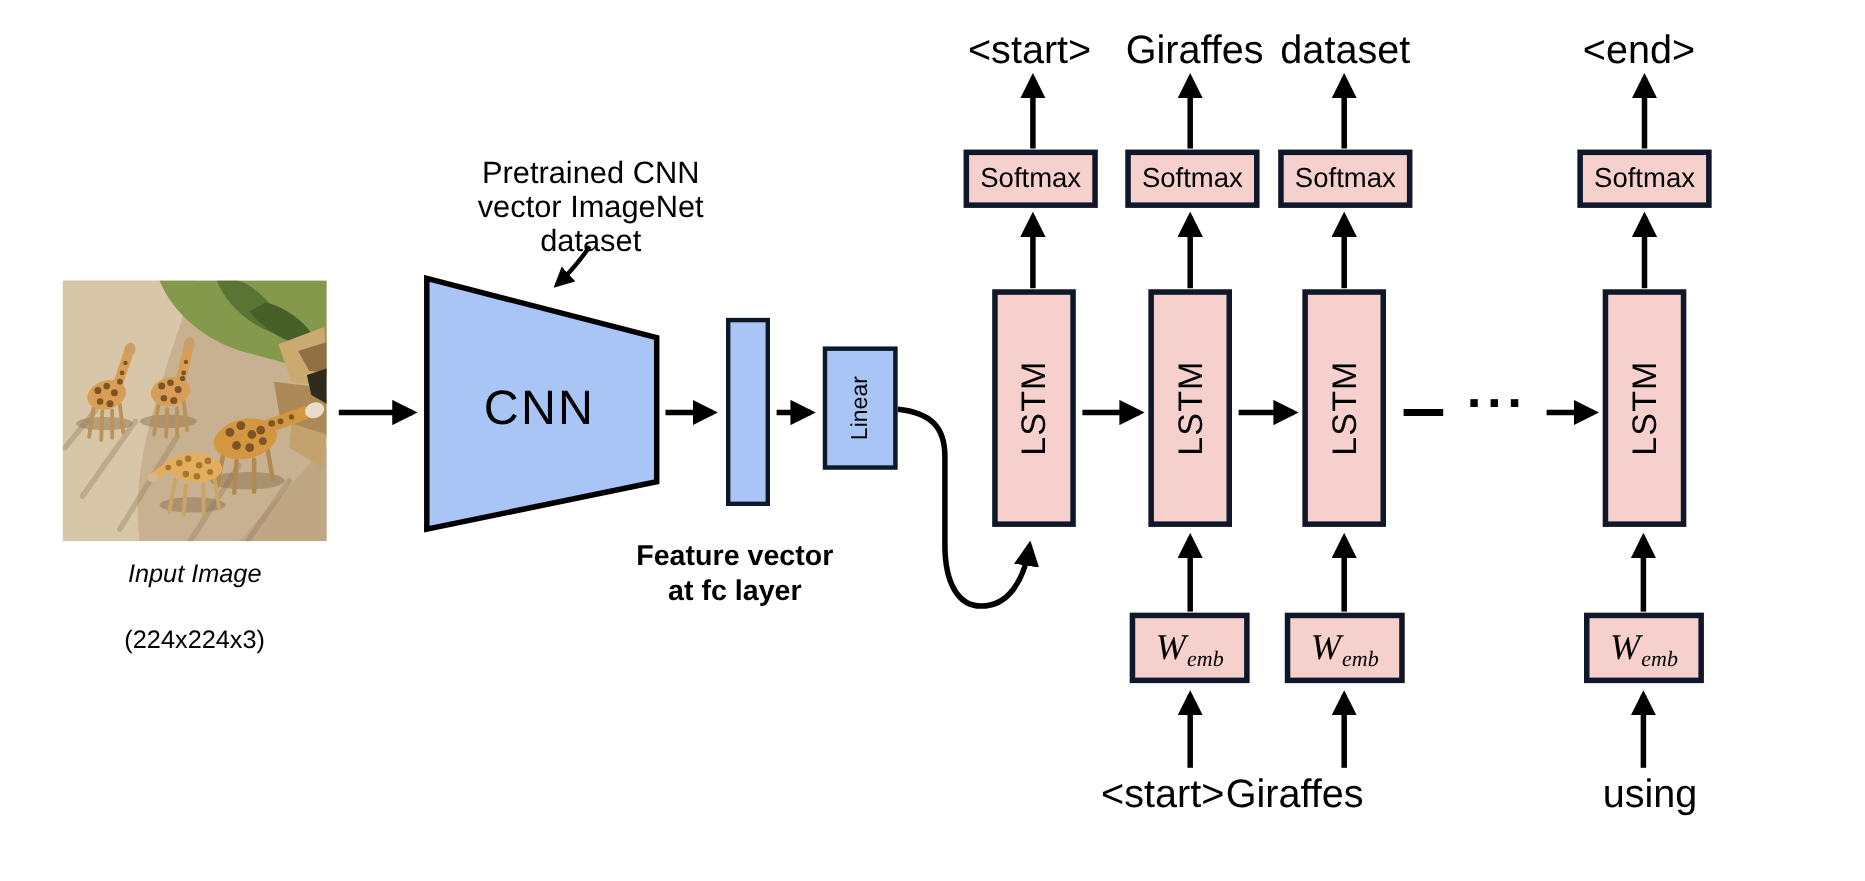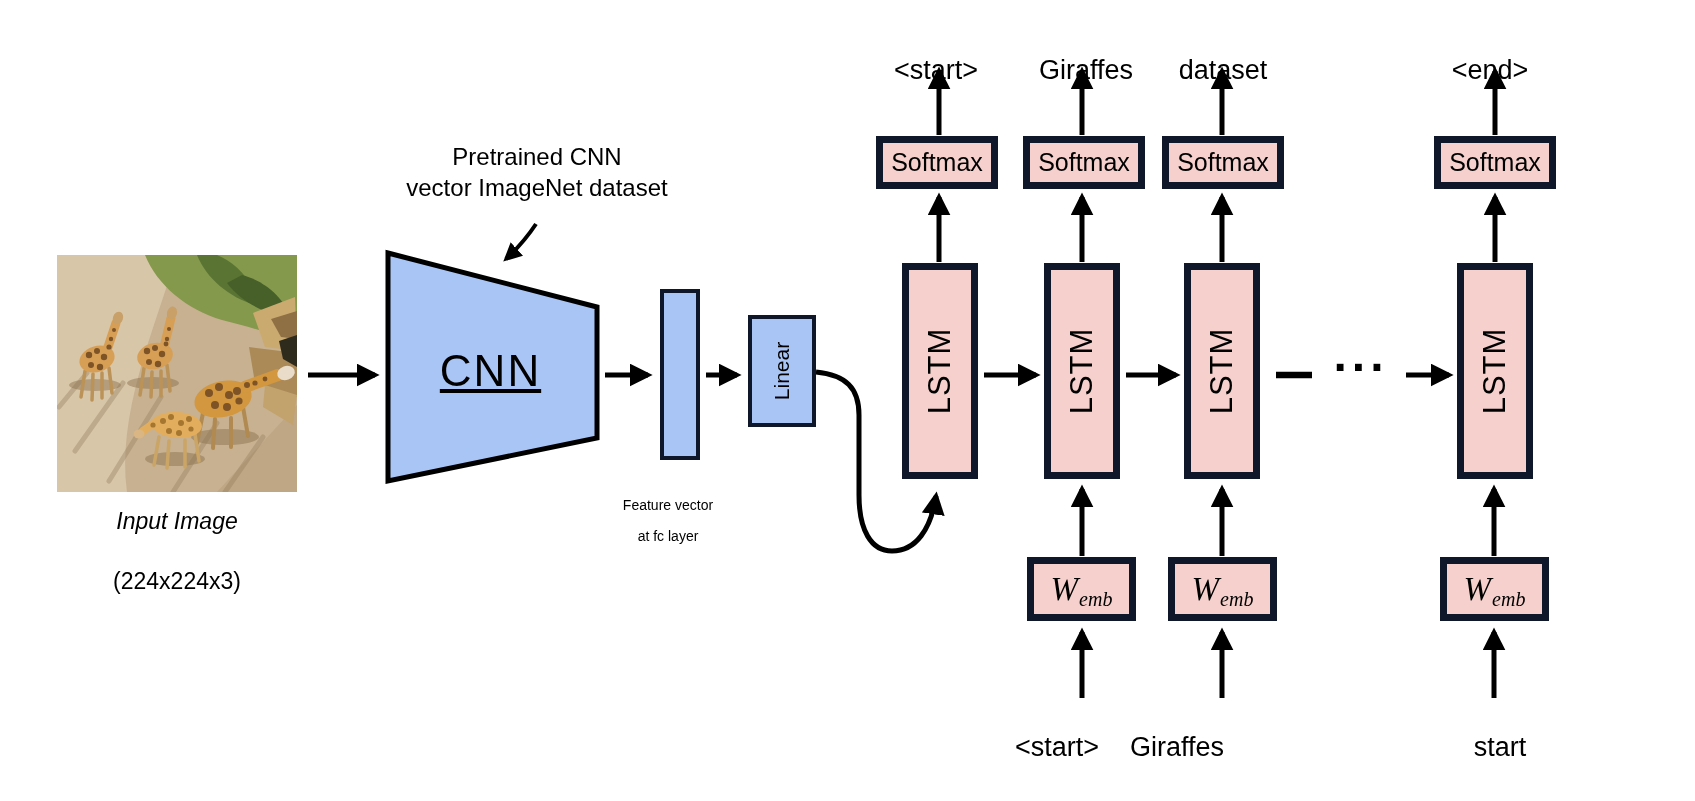--- a/index.html
+++ b/index.html
@@ -1,34 +1,34 @@
 <!DOCTYPE html>
 <html><head>
 <meta charset="utf-8">
 <style>
   html,body{margin:0;padding:0;background:#fff;}
   .stage{position:relative;width:1695px;height:801px;background:#ffffff;overflow:hidden;
          font-family:"Liberation Sans", sans-serif;color:#000;}
   svg.layer{position:absolute;left:0;top:0;}
-  .box{position:absolute;box-sizing:border-box;background:#f6d0cc;border:7px solid #0f172a;
+  .box{position:absolute;box-sizing:border-box;background:#f6d0cc;border:5px solid #0f172a;
        display:flex;align-items:center;justify-content:center;text-align:center;}
   .bluebox{background:#a9c5f5;border-width:4px;}
   .vtext{transform:rotate(-90deg);white-space:nowrap;display:block;}
   .lstm{width:76px;height:216px;top:263px;}
   .lstm .vtext{font-size:31px;letter-spacing:1px;}
   .softmax{width:122px;height:53px;top:136px;font-size:25px;}
   .wemb{width:109px;height:64px;top:557px;font-family:"Liberation Serif", serif;font-style:italic;}
   .wemb .main{font-size:33px;}
   .wemb .sub{font-size:20px;position:relative;top:10px;margin-left:1px;}
-  .word{position:absolute;width:220px;text-align:center;font-size:27px;white-space:nowrap;margin-top:31px;}
+  .word{position:absolute;width:220px;text-align:center;font-size:36px;white-space:nowrap;}
   .caption{position:absolute;text-align:center;font-size:23px;line-height:32px;}
-  .smallcap{font-size:14px;line-height:31px;}
-  .annot{position:absolute;text-align:center;font-size:24px;line-height:31px;}
+  .smallcap{font-size:26px;line-height:31px;font-weight:bold;}
+  .annot{position:absolute;text-align:center;font-size:28px;line-height:31px;}
   .cnnlabel{position:absolute;left:388px;top:347px;width:205px;text-align:center;
-            font-size:44px;letter-spacing:2px;line-height:48px;text-decoration:underline;}
+            font-size:44px;letter-spacing:2px;line-height:48px;}
   .linear-inner{font-size:21px;}
   .dots{position:absolute;left:1328px;top:330px;width:66px;height:56px;line-height:50px;
         text-align:center;font-size:48px;font-weight:bold;letter-spacing:5px;}
 </style>
 </head>
 <body>
 
 <div class="stage">
 
   <svg class="layer" width="1695" height="801" viewBox="0 0 1695 801">
@@ -255,17 +255,17 @@
       <span class="sub">emb</span>
     </div>
 
   <div class="word" style="left:826px;top:24px;">&lt;start&gt;</div>
   <div class="word" style="left:976px;top:24px;">Giraffes</div>
   <div class="word" style="left:1113px;top:24px;">dataset</div>
   <div class="word" style="left:1380px;top:24px;">&lt;end&gt;</div>
 
   <div class="word" style="left:947px;top:701px;">&lt;start&gt;</div>
   <div class="word" style="left:1067px;top:701px;">Giraffes</div>
-  <div class="word" style="left:1390px;top:701px;">start</div>
+  <div class="word" style="left:1390px;top:701px;">using</div>
 
   <div class="dots">...</div>
 
 </div>
 
 </body></html>

